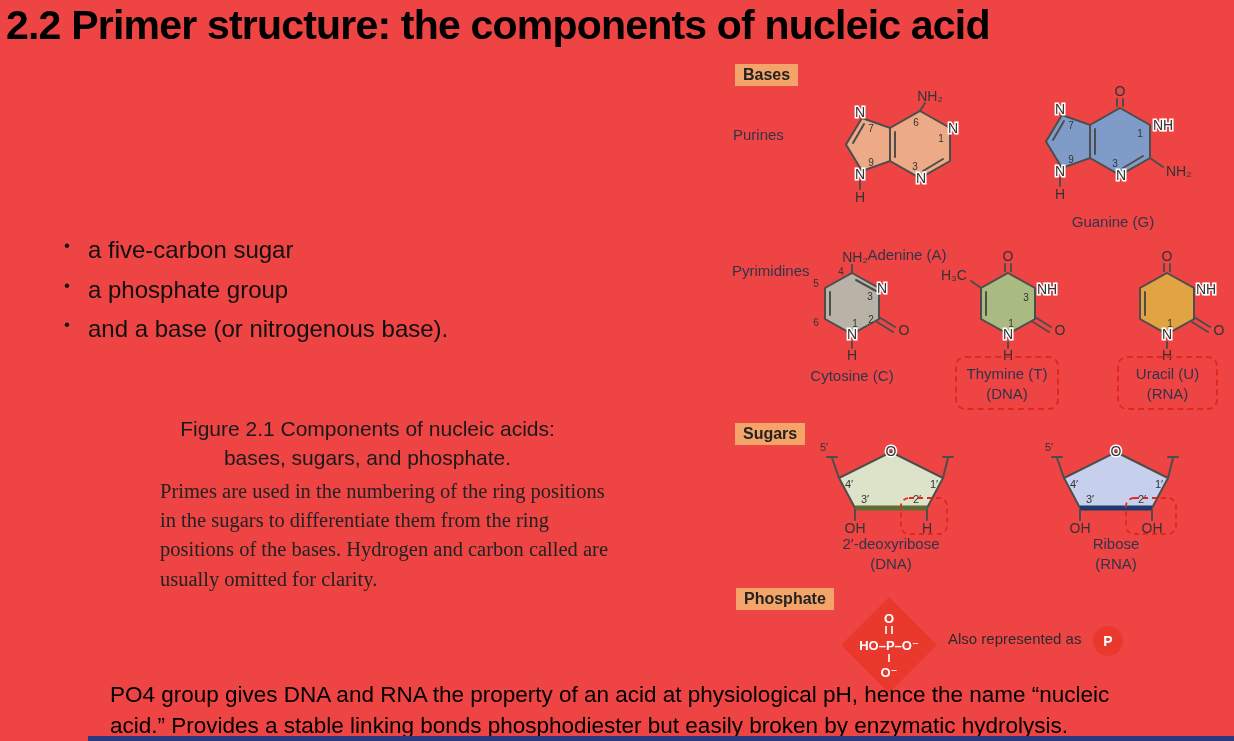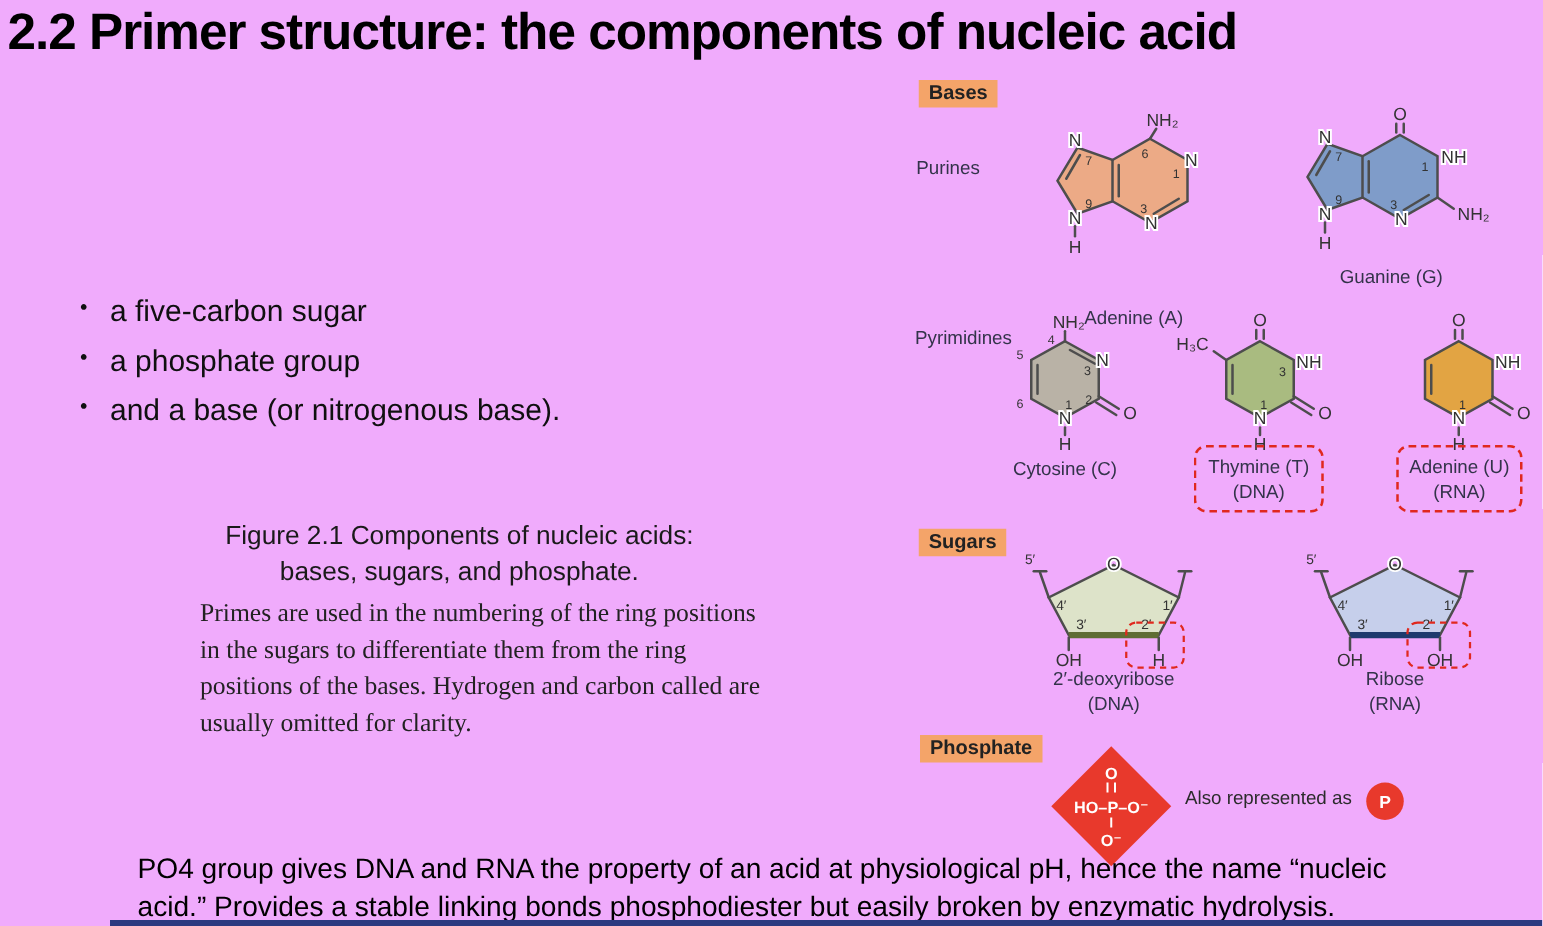--- a/index.html
+++ b/index.html
@@ -1,16 +1,16 @@
 <!DOCTYPE html>
 <html><head>
 <meta charset="utf-8">
 <style>
   html,body{margin:0;padding:0;background:#fff;}
-  .slide{position:relative;width:1234px;height:741px;background:#f0abfc;overflow:hidden;
+  .slide{position:relative;width:1234px;height:741px;background:#ef4444;overflow:hidden;
          font-family:"Liberation Sans","DejaVu Sans",sans-serif;color:#111;}
   .abs{position:absolute;}
 
   .title{left:6px;top:2px;width:1110px;font-size:41px;font-weight:700;letter-spacing:-0.8px;color:#000;}
 
   ul{margin:0;padding:0;list-style:none;}
   .bullets{left:12px;top:108px;width:650px;font-size:26px;line-height:1.33;color:#101010;}
   .bullets li{position:relative;padding-left:30px;margin-bottom:16px;}
   .bullets li::before{content:"•";position:absolute;left:2px;top:0;}
   .subbullets{left:62px;top:236px;width:560px;font-size:24px;line-height:1.15;color:#101010;}
@@ -170,21 +170,21 @@
     <line class="bond" x1="100" y1="69" x2="116" y2="79"></line>
     <line class="bond" x1="75" y1="89" x2="75" y2="95"></line>
     <text class="atom tc" x="75" y="8">O</text>
     <text class="atom halo" x="104" y="41">NH</text>
     <text class="atom tc" x="127" y="82">O</text>
     <text class="atom tc halo" x="75" y="86">N</text>
     <text class="atom tc" x="75" y="107">H</text>
     <text class="num tc" x="78" y="74">1</text>
   </svg>
   <div class="abs dashedbox" style="left:1117px;top:356px;width:101px;height:54px;">
-    <div>Adenine (U)</div>
+    <div>Uracil (U)</div>
     <div>(RNA)</div>
   </div>
 
   <div class="abs tag" style="left:735px;top:423px;">Sugars</div>
 
   <svg class="abs" style="left:806px;top:440px;" width="170" height="100" viewBox="0 0 170 100">
     <polygon class="ring" points="85,12 137,38 121,68 49,68 33,38" fill="#dde3c9"></polygon>
     <line x1="49" y1="68" x2="121" y2="68" stroke-width="5" stroke="#5f6d33"></line>
     <line class="bond" x1="33" y1="38" x2="26" y2="18"></line>
     <line class="bond" x1="21" y1="17" x2="31" y2="17"></line>

